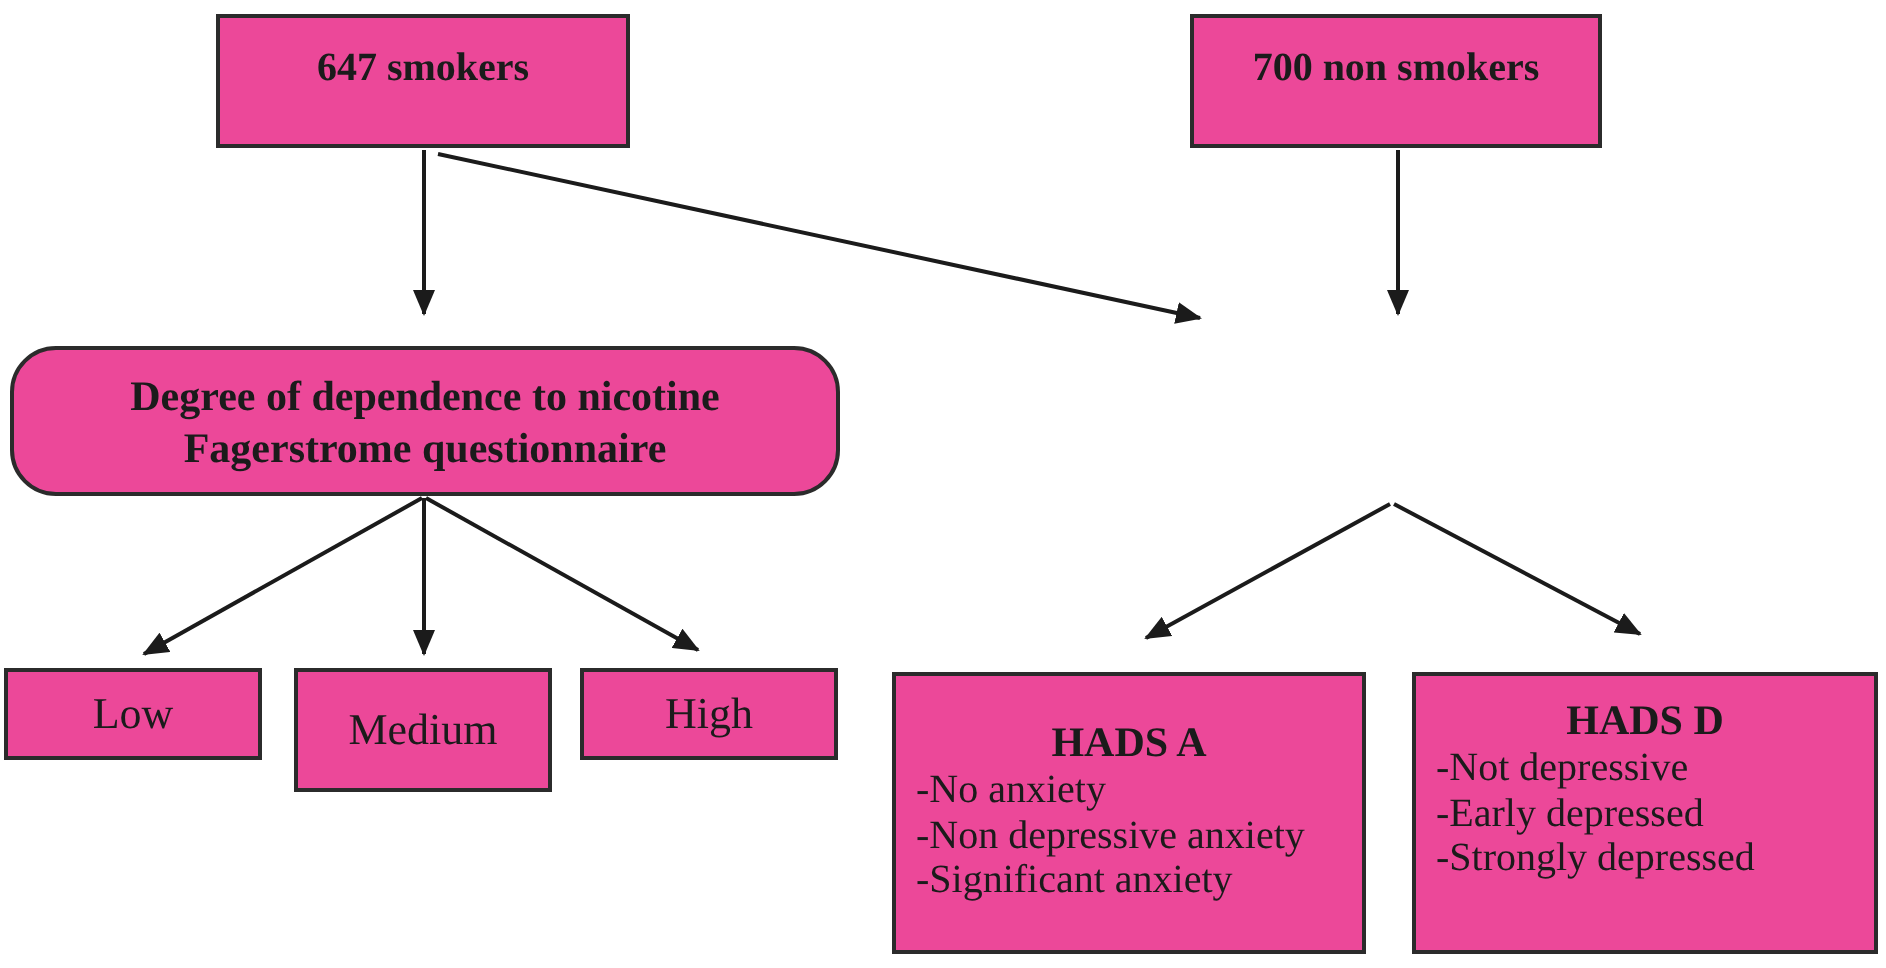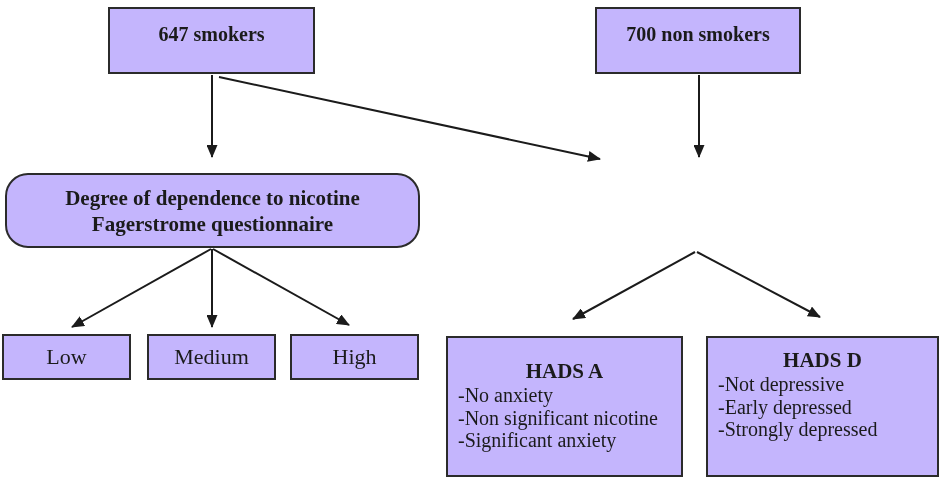--- a/index.html
+++ b/index.html
@@ -21,21 +21,21 @@
     left: 0;
     top: 0;
     width: 943px;
     height: 484px;
     pointer-events: none;
   }
   .node {
     position: absolute;
     box-sizing: border-box;
     border: 2px solid #2b2b2b;
-    background: #c4b5fd;
+    background: #ec4899;
     display: flex;
     flex-direction: column;
     align-items: center;
     justify-content: center;
     text-align: center;
   }
   .node.top-align {
     justify-content: flex-start;
   }
   .bold-label {
@@ -51,21 +51,21 @@
   .plain-label {
     font-weight: normal;
     font-size: 22px;
   }
   
   .n-smokers     { left: 108px; top: 7px;   width: 207px; height: 67px;  padding-top: 13px; }
   .n-nonsmokers  { left: 595px; top: 7px;   width: 206px; height: 67px;  padding-top: 13px; }
   .n-dependence  { left: 5px;   top: 173px; width: 415px; height: 75px; border-radius: 23px; }
   .n-hads        { left: 540px; top: 179px; width: 329px; height: 72px; }
   .n-low         { left: 2px;   top: 334px; width: 129px; height: 46px; }
-  .n-medium      { left: 147px; top: 334px; width: 129px; height: 46px; text-align: center; }
+  .n-medium      { left: 147px; top: 334px; width: 129px; height: 62px; text-align: center; }
   .n-high        { left: 290px; top: 334px; width: 129px; height: 46px; }
   .n-hadsa       { left: 446px; top: 336px; width: 237px; height: 141px; padding-top: 20px; }
   .n-hadsd       { left: 706px; top: 336px; width: 233px; height: 141px; padding-top: 9px; }
   .hads-box .hads-title {
     font-weight: bold;
     font-size: 21px;
     line-height: 26px;
     width: 100%;
     text-align: center;
   }
@@ -121,21 +121,21 @@
     <span class="plain-label">Medium</span>
   </div>
 
   <div class="node n-high">
     <span class="plain-label">High</span>
   </div>
 
   <div class="node top-align hads-box n-hadsa">
     <div class="hads-title">HADS A</div>
     <div class="hads-list">-No anxiety</div>
-    <div class="hads-list">-Non significant nicotine</div>
+    <div class="hads-list">-Non depressive anxiety</div>
     <div class="hads-list">-Significant anxiety</div>
   </div>
 
   <div class="node top-align hads-box n-hadsd">
     <div class="hads-title">HADS D</div>
     <div class="hads-list">-Not depressive</div>
     <div class="hads-list">-Early depressed</div>
     <div class="hads-list">-Strongly depressed</div>
   </div>
 

